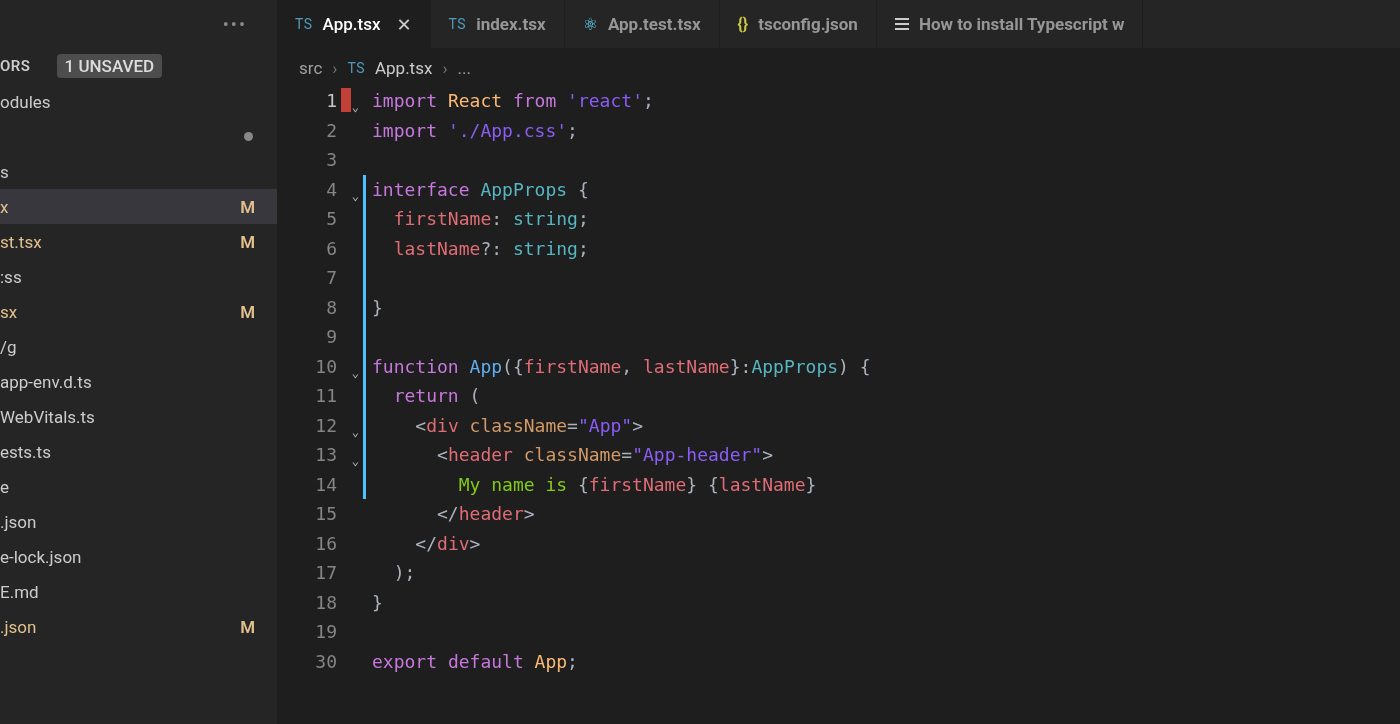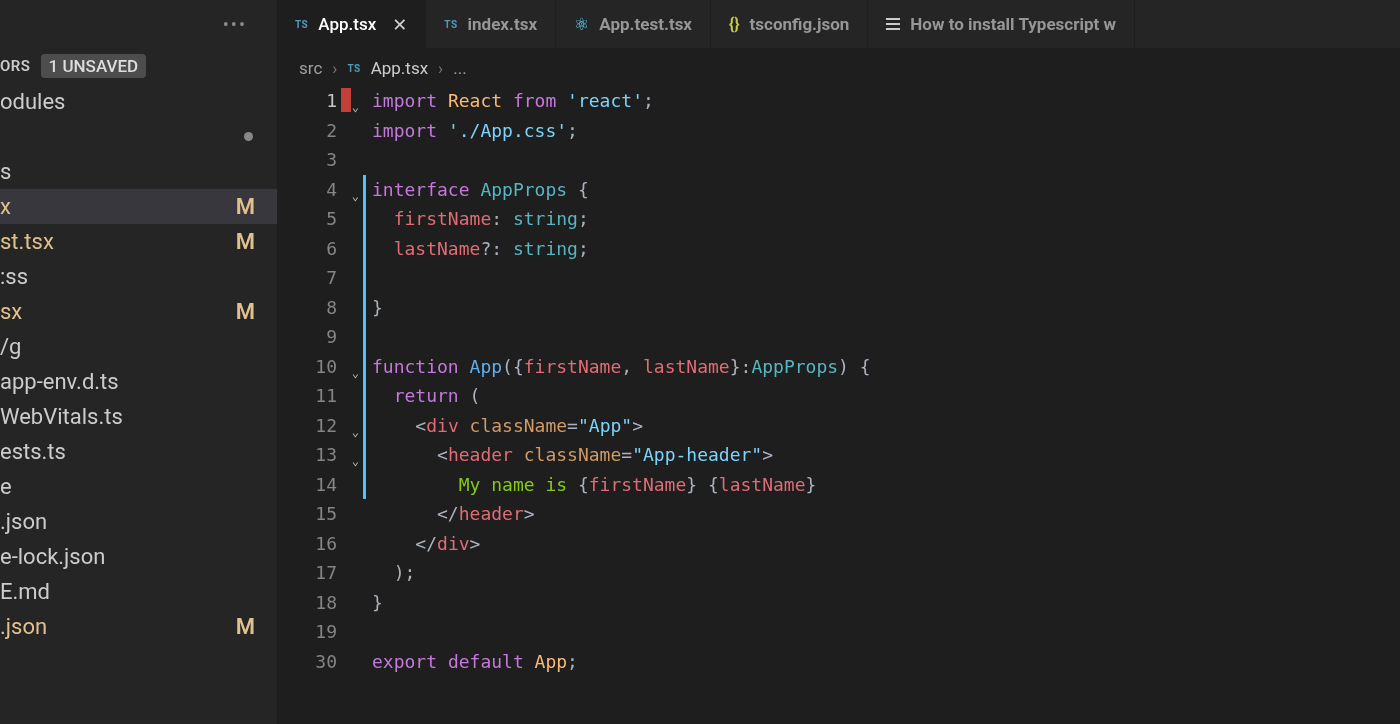--- a/index.html
+++ b/index.html
@@ -1,35 +1,35 @@
 <!DOCTYPE html>
 <html><head>
 <meta charset="utf-8">
 <style>
   html,body{margin:0;padding:0;height:100%;background:#1e1e1e;color:#ccc;font-family:-apple-system,BlinkMacSystemFont,"Segoe UI",Roboto,sans-serif;font-size:14px;overflow:hidden}
   .app{display:flex;height:724px;width:1400px}
   .sidebar{width:277px;background:#252526;display:flex;flex-direction:column;overflow:hidden}
   .side-top{height:48px;display:flex;align-items:center;justify-content:flex-end;padding-right:30px}
   .ellipsis{color:#888;letter-spacing:2px;font-size:18px}
-  .side-header{display:flex;align-items:center;gap:10px;padding:6px 0 6px 0;font-size:15px}
+  .side-header{display:flex;align-items:center;gap:26px;padding:6px 0 6px 0;font-size:15px}
   .side-header span.label{color:#ccc;font-weight:600;letter-spacing:.5px}
   .badge{background:#4d4d4d;color:#ddd;padding:2px 8px;border-radius:4px;font-size:17px;font-weight:500}
   .tree{flex:1;overflow:hidden}
-  .tree-item{display:flex;align-items:center;justify-content:space-between;height:35px;padding-right:22px;color:#ccc;font-size:22px}
+  .tree-item{display:flex;align-items:center;justify-content:space-between;height:35px;padding-right:22px;color:#ccc;font-size:17px}
   .tree-item .name{white-space:nowrap;overflow:hidden}
   .tree-item.modified .name{color:#e2c08d}
   .tree-item .status{color:#e2c08d;font-weight:600}
   .tree-item.active{background:#37373d}
   .tree-item .dot{width:9px;height:9px;border-radius:50%;background:#888;margin-right:2px}
   .editor-area{flex:1;display:flex;flex-direction:column;background:#1e1e1e;min-width:0}
   .tabs{display:flex;height:48px;background:#252526;overflow:hidden}
   .tab{display:flex;align-items:center;gap:10px;padding:0 18px;color:#969696;font-size:17px;white-space:nowrap;border-right:1px solid #1e1e1e}
   .tab.active{background:#1e1e1e;color:#fff}
   .tab .close{color:#ccc;font-size:18px;margin-left:6px}
-  .icon-ts{color:#519aba;font-weight:700;font-size:10px;letter-spacing:.5px}
+  .icon-ts{color:#519aba;font-weight:400;font-size:14px;letter-spacing:.5px}
   .icon-react{color:#61dafb;font-size:17px}
   .icon-json{color:#cbcb41;font-weight:700;font-size:16px}
   .icon-hamburger{color:#ccc;display:inline-flex;flex-direction:column;gap:3px}
   .icon-hamburger span{width:14px;height:2px;background:#ccc;display:block}
   .tab.active .icon-ts{color:#519aba}
   .tab-label{font-weight:700}
   .tab.active .tab-label{font-weight:500}
   .breadcrumb{display:flex;align-items:center;gap:10px;padding:10px 22px 4px 22px;color:#a0a0a0;font-size:17px}
   .breadcrumb .sep{color:#777}
   .breadcrumb .file{color:#ccc}
@@ -38,21 +38,21 @@
   .gutter{width:60px;text-align:right;color:#858585;padding-right:26px;user-select:none;position:relative}
   .gutter.hi{color:#c6c6c6}
   .chev{position:absolute;right:4px;top:7px;color:#c5c5c5;font-size:12px}
   .bar{width:3px;flex:none}
   .bar.blue{background:#4fc1ff}
   .content{white-space:pre;padding-left:6px}
   .err{position:absolute;right:12px;top:2px;width:10px;height:24px;background:#c24038}
   .kw{color:#c678dd}
   .id{color:#fdba74}
   .fn{color:#61afef}
-  .str{color:#7dd3fc}
+  .str{color:#8b5cf6}
   .type{color:#56b6c2}
   .cls{color:#56b6c2}
   .var{color:#e06c75}
   .tag{color:#e06c75}
   .attr{color:#d19a66}
   .txt{color:#84cc16}
   .pn{color:#abb2bf}
 </style>
 </head>
 <body>

